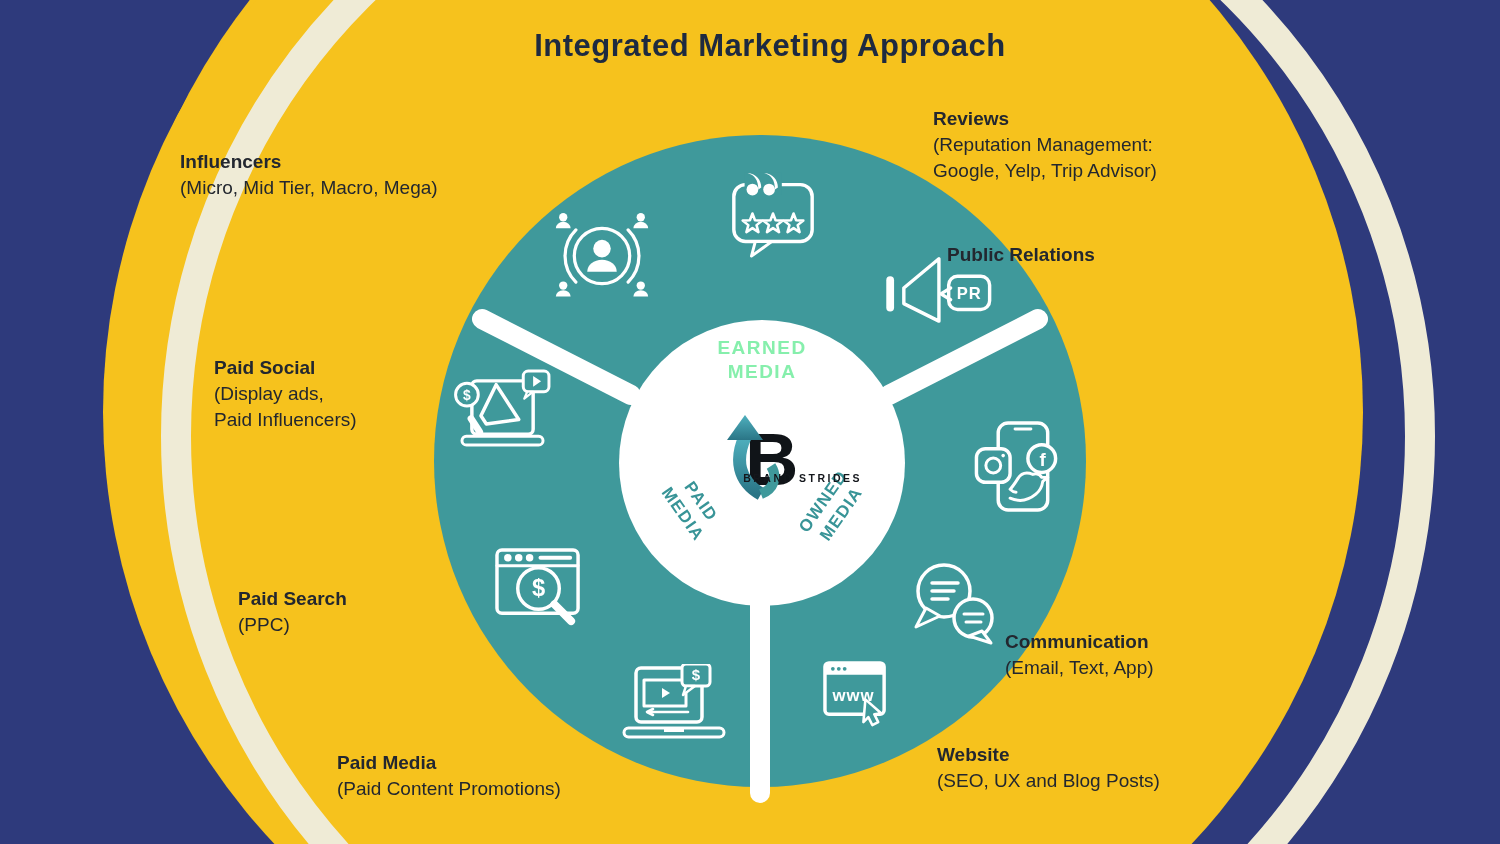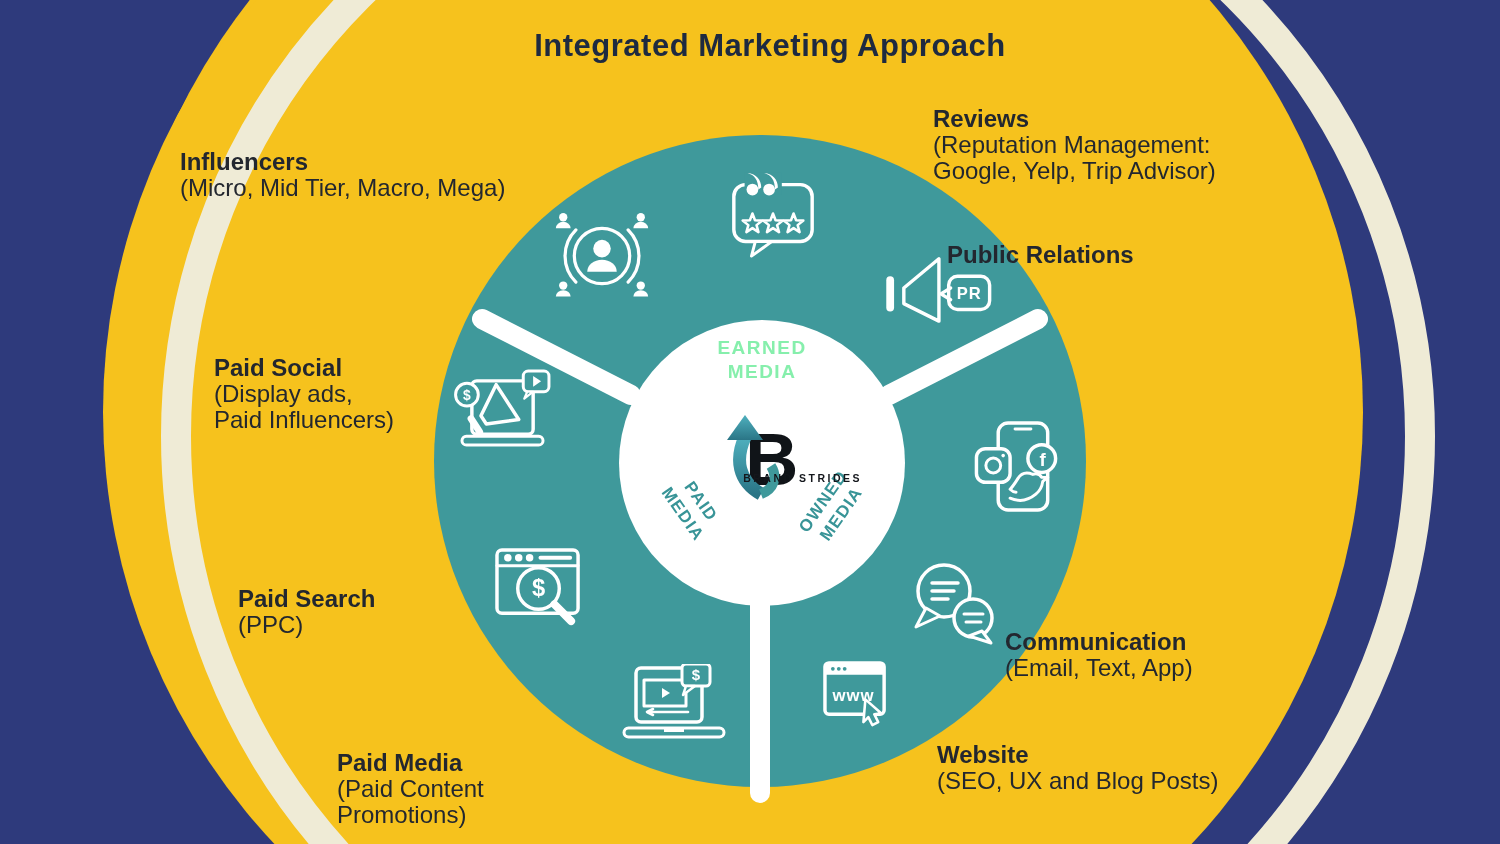--- a/index.html
+++ b/index.html
@@ -18,21 +18,21 @@
   .page-title{position:absolute;left:0;width:1492px;top:28px;text-align:center;
               font-size:31px;font-weight:700;letter-spacing:.5px;color:#1E2A40;padding-left:24px;}
   .hub-top-label{position:absolute;left:662px;top:336px;width:200px;text-align:center;
                  color:#86efac;font-size:19px;line-height:24px;font-weight:700;letter-spacing:1.5px;}
   .brand-name{position:absolute;left:662px;top:472px;width:200px;text-align:right;
               font-size:10.5px;font-weight:700;letter-spacing:2.5px;color:#14171C;}
   .rot-label{position:absolute;width:120px;height:72px;text-align:center;color:#389497;
              font-size:17px;line-height:22px;font-weight:700;letter-spacing:1.2px;}
   .rot-paid{left:620px;top:480px;transform:rotate(55deg);}
   .rot-owned{left:784px;top:480px;transform:rotate(-55deg);}
-  .label{position:absolute;color:#23272F;font-size:24px;line-height:26px;}
+  .label{position:absolute;color:#23272F;font-size:19px;line-height:26px;}
   .label .label-title{font-weight:700;}
   .ta-r{text-align:left;}
   .ta-c{text-align:left;}
   .icon{position:absolute;}
   svg text{font-family:"Liberation Sans",sans-serif;}
 </style>
 </head>
 <body>
 
 <div class="stage">

